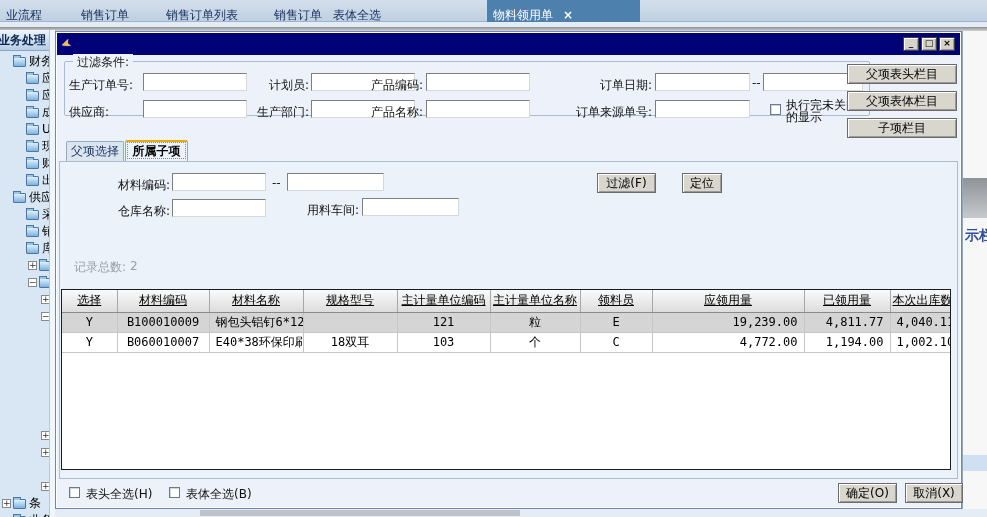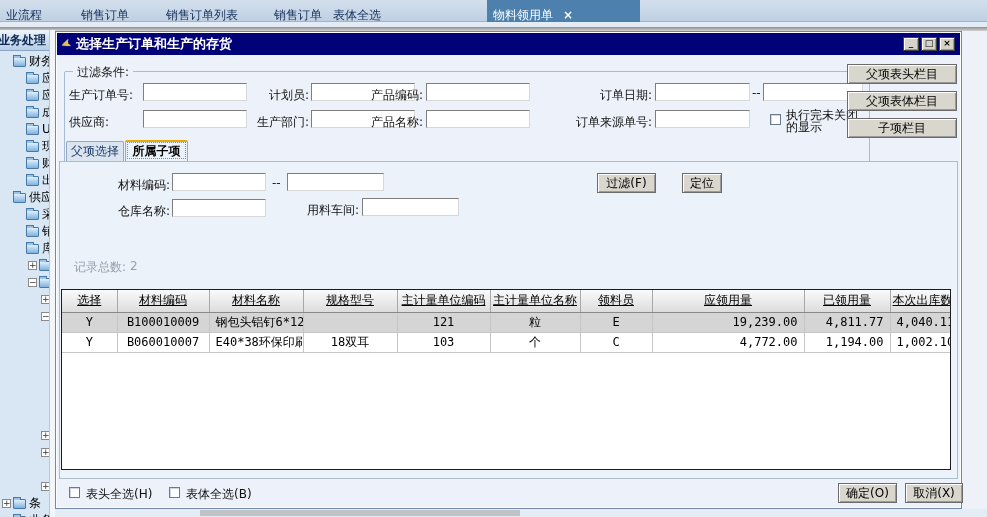--- a/index.html
+++ b/index.html
@@ -57,21 +57,21 @@
     display:flex; align-items:center; }
   #dlg-icon { margin:0 5px 0 4px; color:#f0c040; font-size:12px; transform:rotate(160deg);
     text-shadow:0 0 1px #fff; }
   #dlg-title { color:#fff; font-weight:bold; font-size:13px; }
   .tbtns { position:absolute; right:5px; top:4px; display:flex; gap:2px; }
   .tbtn { width:16px; height:14px; background:#d6d3cb; border:1px solid #404040;
     box-shadow:inset 1px 1px 0 #fff, inset -1px -1px 0 #9a9a9a;
     font-size:9px; line-height:11px; text-align:center; font-weight:bold; color:#000; }
   #dlgbody { position:absolute; left:1px; top:23px; right:1px; bottom:1px; }
 
-  .gbx { position:absolute; left:7px; top:16px; width:806px; height:94px;
+  .gbx { position:absolute; left:7px; top:6px; width:806px; height:55px;
     border:1px solid #a5bcd8; border-radius:2px; }
   .gbx-legend { position:absolute; left:8px; top:-8px; background:#edf2fa; padding:0 4px; color:#1a1a1a; }
   .flabel { position:absolute; height:16px; white-space:nowrap; color:#101010; }
   .r { text-align:right; }
   .tin { position:absolute; height:18px; background:#fff; border:1px solid #7e7e7e;
     border-bottom-color:#d8d8d8; border-right-color:#d8d8d8; font:12px "DejaVu Sans Mono",monospace; padding:0 2px; }
   .sep { position:absolute; color:#222; }
   .cb { position:absolute; width:11px; height:11px; background:#fff; border:1px solid #6b7b8b;
     box-shadow:inset 1px 1px 0 #cfd8e2; }
   .cblabel { position:absolute; white-space:nowrap; color:#101010; }
@@ -243,28 +243,32 @@
         </div>
         <div class="trow" style="padding-left: 2px;">
           <span class="expph"></span>
           <span class="foldericon"></span>
           <span class="tlabel">业务处理</span>
         </div>
       </div>
   </div>
   <div id="sidebar-strip"></div>
 
+  <div id="bg-right">
+    <div class="grayband"></div>
+    <div class="fragtext">示栏</div>
+    <div class="blueband"></div>
+  </div>
   <div id="bottomstrip">
     <div class="seg"></div>
   </div>
 
   <div id="dialog">
     <div id="titlebar">
       <span id="dlg-icon">➤</span>
-      <span id="dlg-title">选择生产订单和生产的存货</span>
       <span class="tbtns">
         <span class="tbtn">_</span>
         <span class="tbtn">□</span>
         <span class="tbtn">×</span>
       </span>
     </div>
 
     <div id="dlgbody">
 
       <div class="gbx">

